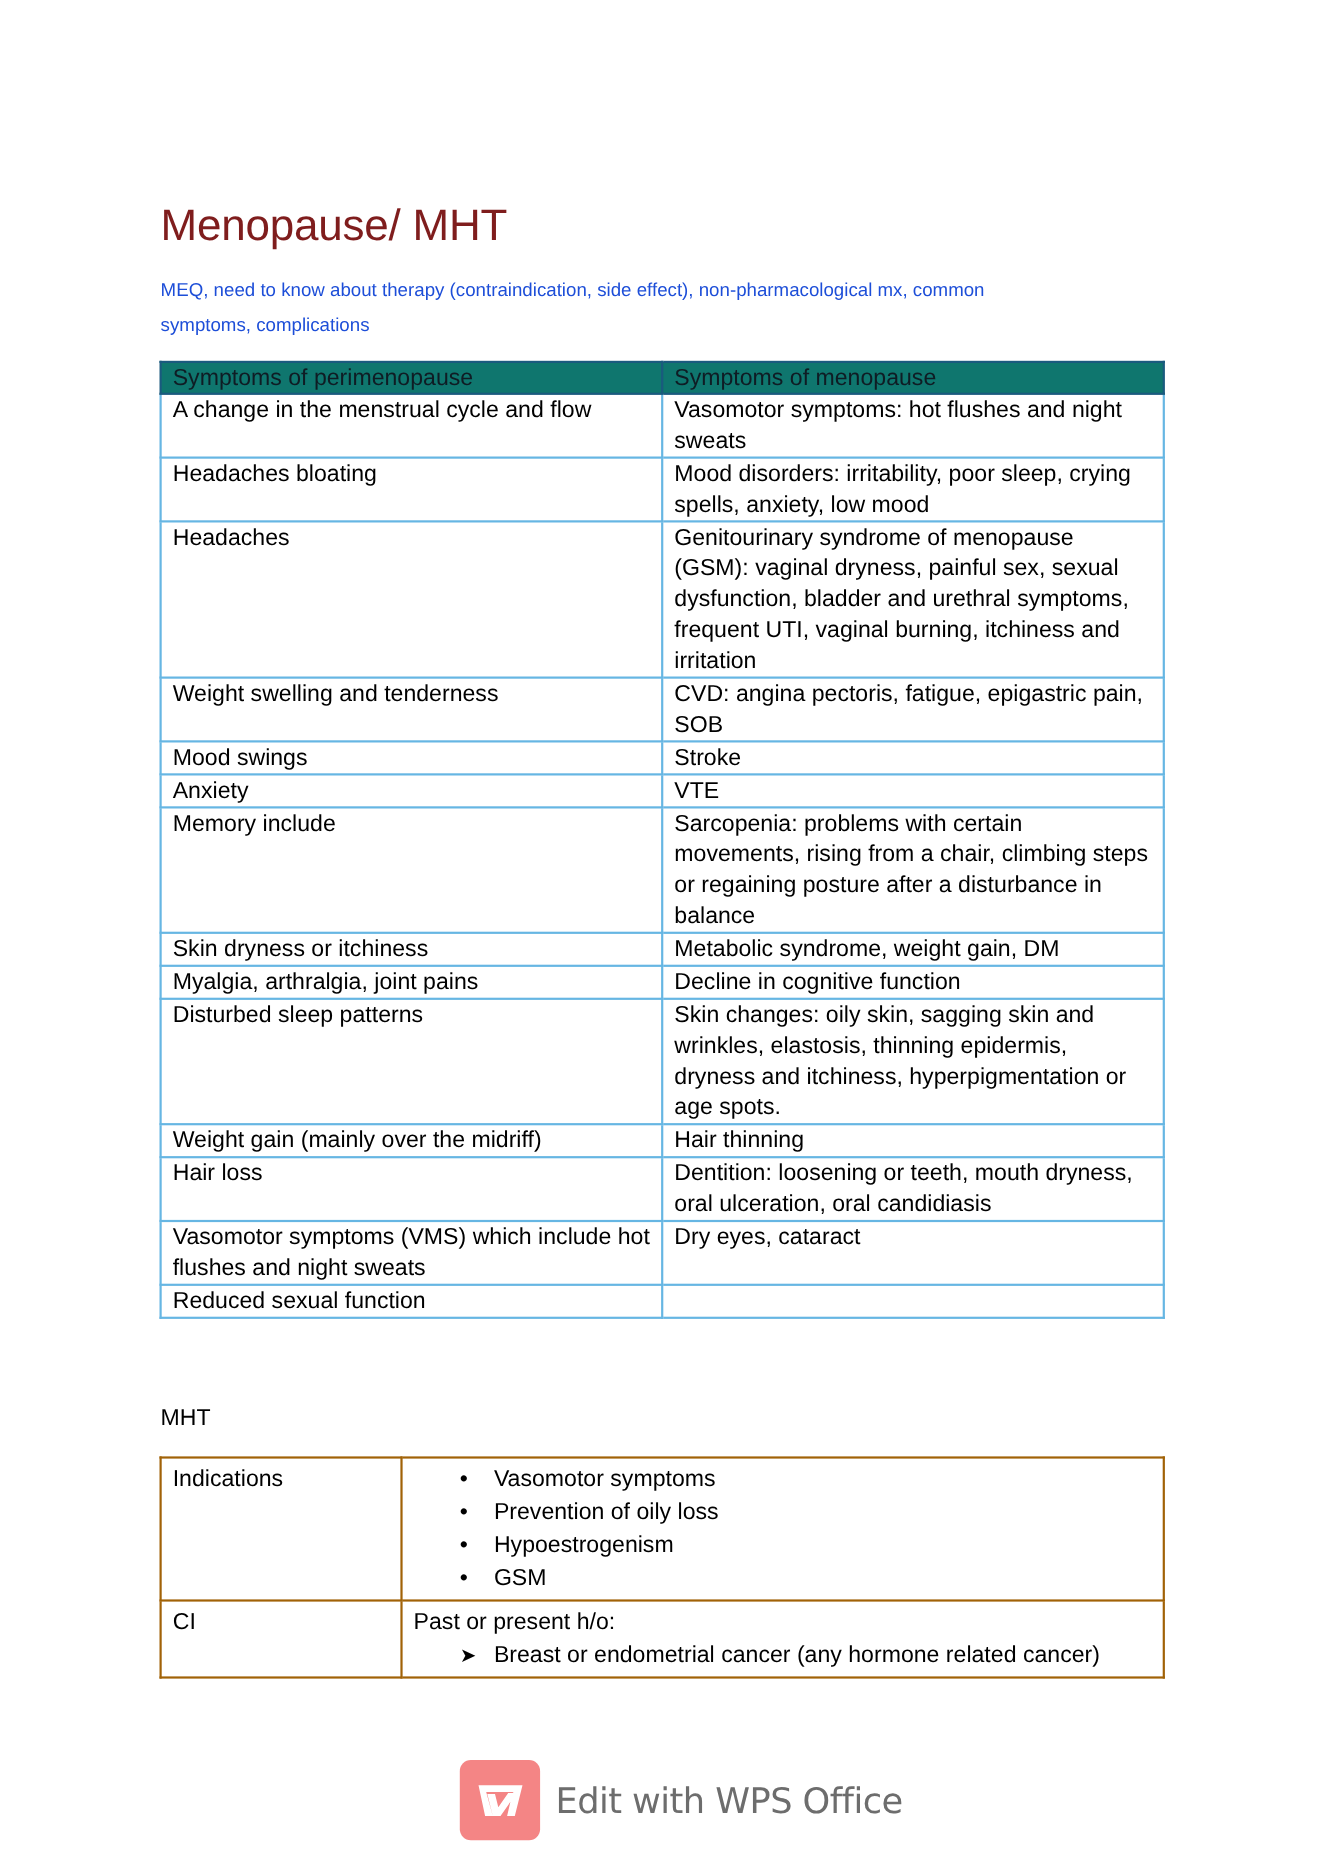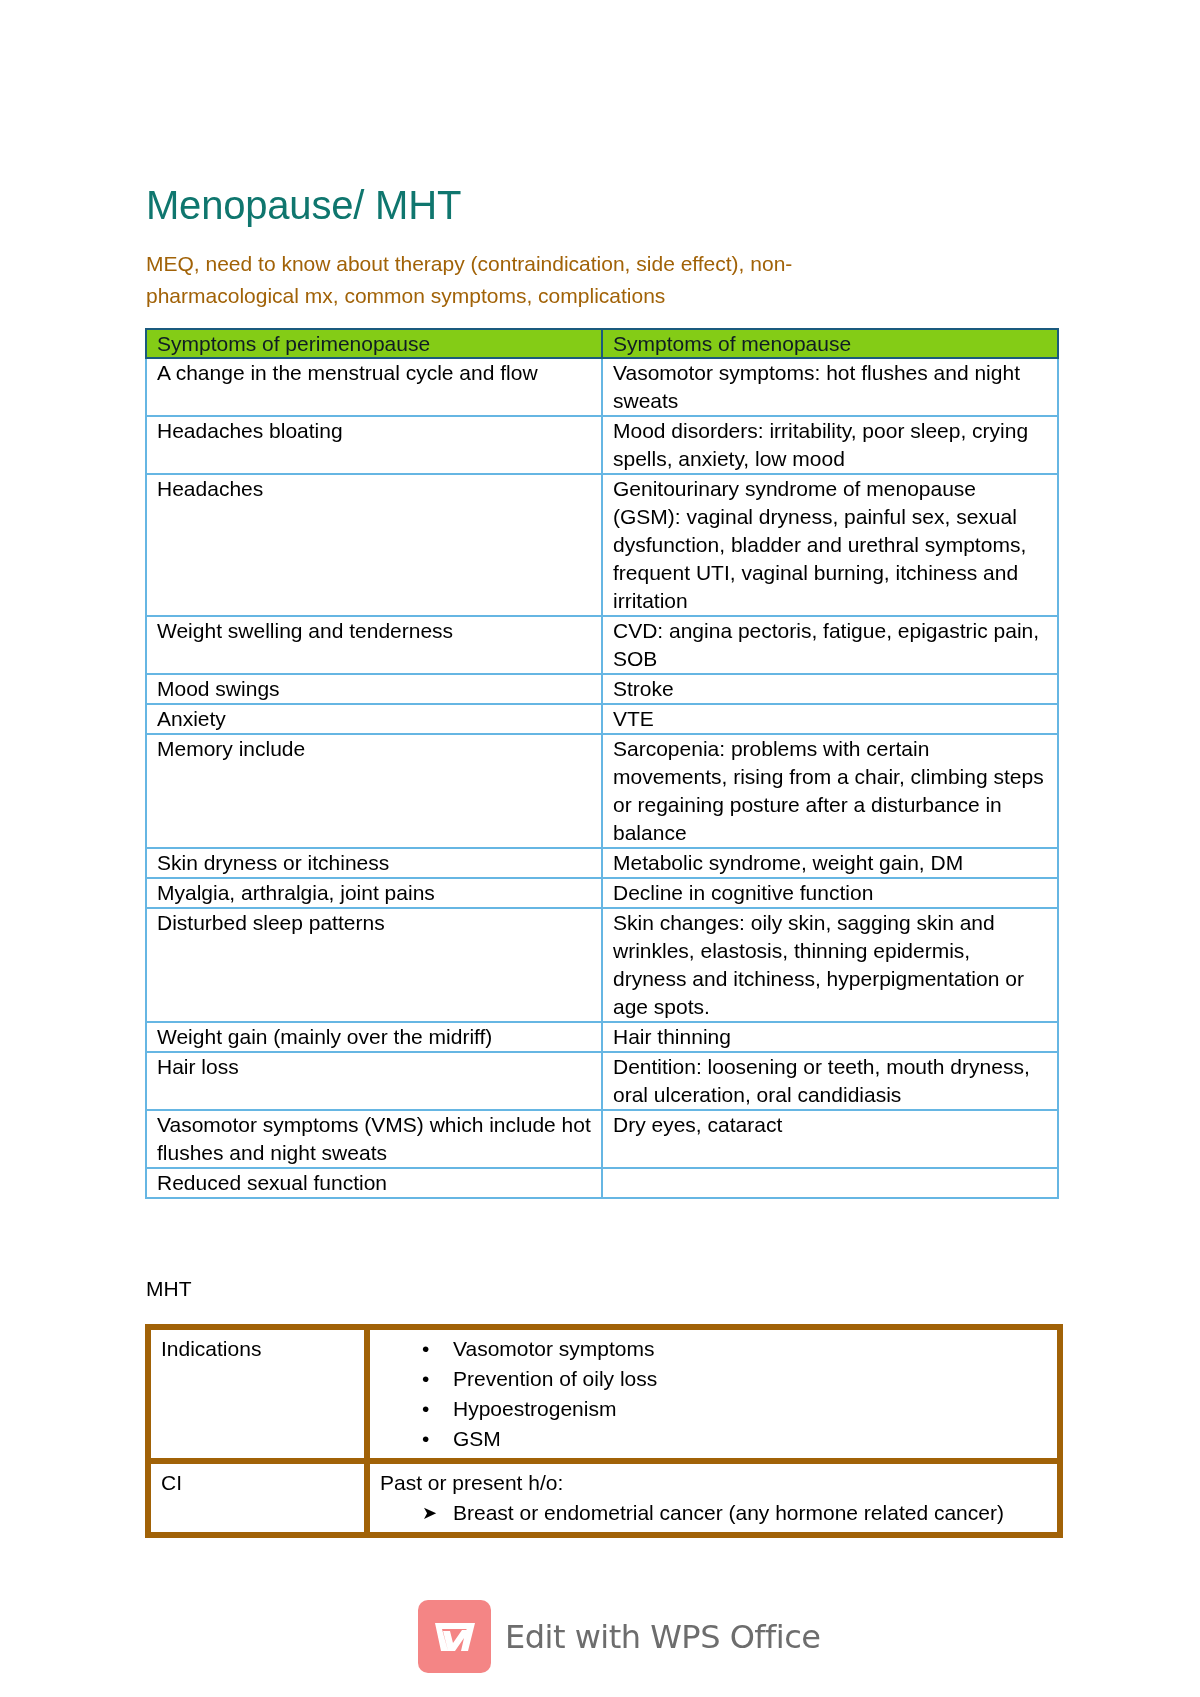--- a/index.html
+++ b/index.html
@@ -14,52 +14,52 @@
     .page {
       position: relative;
       width: 1200px;
       height: 1697px;
     }
     .title {
       position: absolute;
       left: 146px;
       top: 183px;
       font-size: 40px;
-      color: #0f766e;
+      color: #7f1d1d;
       font-weight: normal;
       letter-spacing: -0.2px;
     }
     .intro {
       position: absolute;
       left: 146px;
       top: 248px;
       width: 760px;
-      font-size: 21px;
+      font-size: 17px;
       line-height: 32px;
-      color: #a16207;
+      color: #1d4ed8;
     }
     table { border-collapse: collapse; }
     .sym-table {
       position: absolute;
       left: 145px;
       top: 328px;
       width: 912px;
       table-layout: fixed;
       font-size: 21px;
       line-height: 28px;
     }
     .sym-table th, .sym-table td {
       border: 2px solid #66b6e3;
       padding: 0 10px;
       vertical-align: top;
       text-align: left;
       font-weight: normal;
     }
     .sym-table th {
-      background: #84cc16;
+      background: #0f766e;
       color: #0f1c24;
       border-color: #1a5a7e;
       line-height: 27px;
     }
     .sym-table col.c1 { width: 456px; }
     .sym-table col.c2 { width: 456px; }
 
     .mht-label {
       position: absolute;
       left: 146px;
@@ -69,21 +69,21 @@
     .mht-table {
       position: absolute;
       left: 145px;
       top: 1324px;
       width: 912px;
       table-layout: fixed;
       font-size: 21px;
       line-height: 30px;
     }
     .mht-table td {
-      border: 6px solid #a16207;
+      border: 2px solid #a16207;
       padding: 4px 10px;
       vertical-align: top;
     }
     .mht-table col.m1 { width: 219px; }
     .mht-table col.m2 { width: 693px; }
     .bullets { list-style: none; padding-left: 42px; }
     .bullets li { position: relative; padding-left: 31px; }
     .bullets li .bullet {
       position: absolute; left: 0; top: 0;
     }

